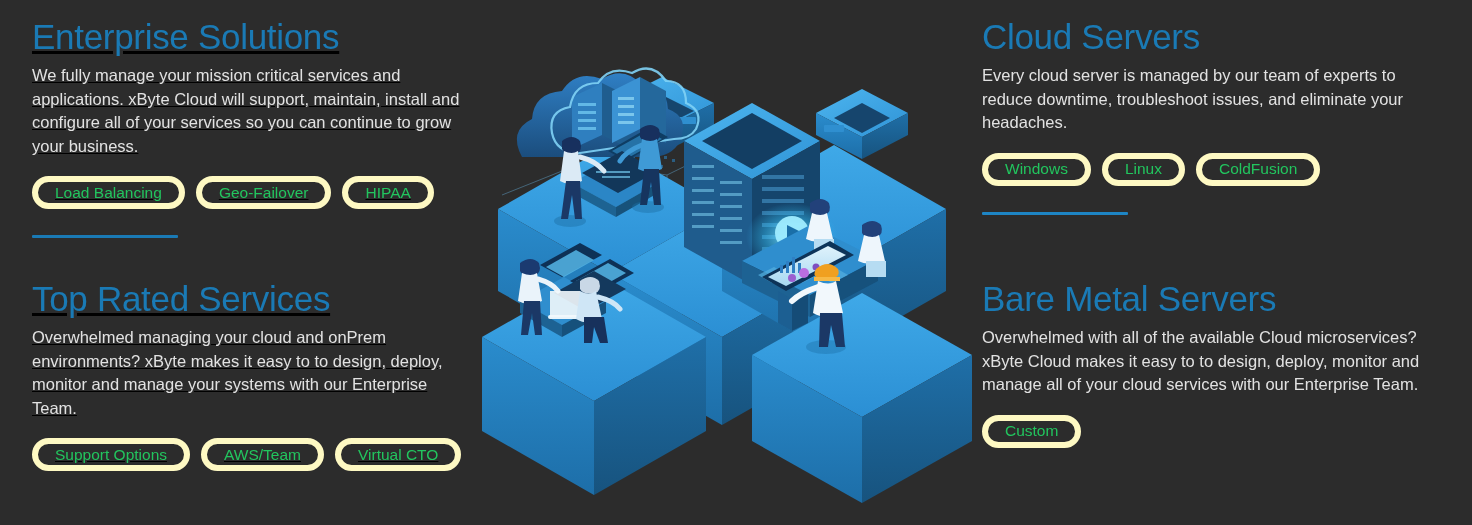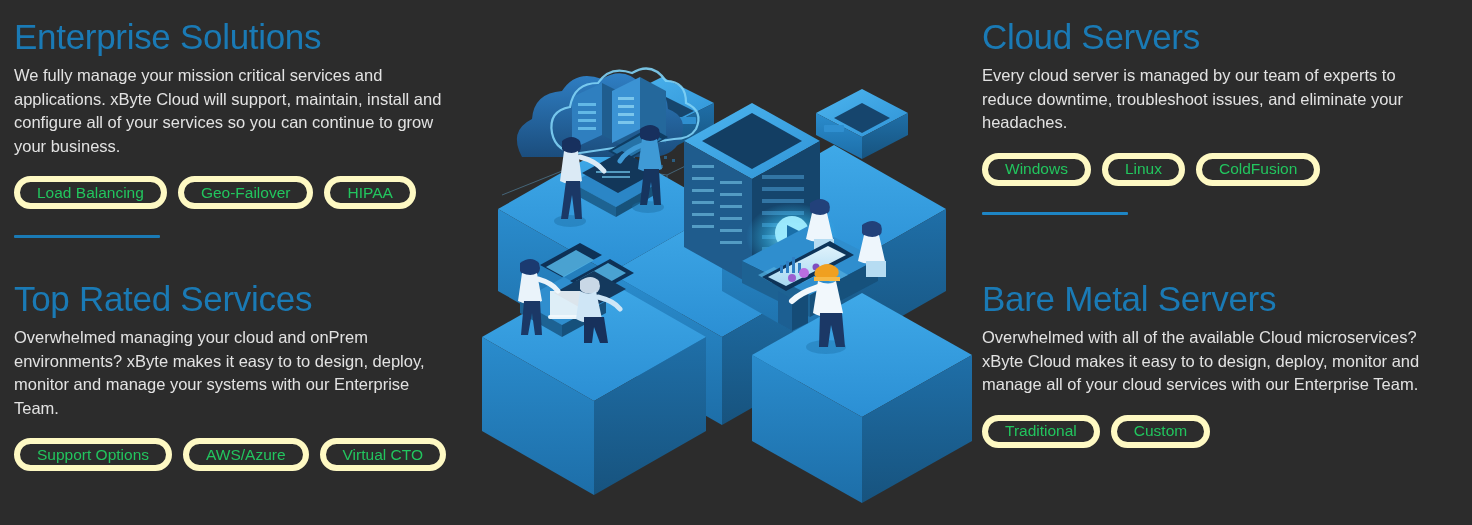--- a/index.html
+++ b/index.html
@@ -22,21 +22,21 @@
     width: 1472px;
     height: 525px;
     background: #2c2c2c;
   }
 
   
   .panel {
     position: absolute;
     width: 470px;
   }
-  .panel-left  { left: 14px; }
+  .panel-left  { left: 32px; text-decoration: underline; }
   .panel-right { left: 982px; }
 
   .panel-tl { top: 16px; }
   .panel-bl { top: 278px; }
   .panel-tr { top: 16px; }
   .panel-br { top: 278px; }
 
   .panel-heading {
     color: #1a7ab5;
     font-size: 35px;
@@ -115,41 +115,40 @@
       <button class="pill">HIPAA</button>
     </div>
     <div class="divider"></div>
   </section>
 
   <section class="panel panel-left panel-bl">
     <h2 class="panel-heading">Top Rated Services</h2>
     <p class="panel-body">Overwhelmed managing your cloud and onPrem environments? xByte makes it easy to to design, deploy, monitor and manage your systems with our Enterprise Team.</p>
     <div class="pill-row">
       <button class="pill">Support Options</button>
-      <button class="pill">AWS/Azure</button>
+      <button class="pill">AWS/Team</button>
       <button class="pill">Virtual CTO</button>
     </div>
   </section>
 
   <section class="panel panel-right panel-tr">
     <h2 class="panel-heading">Cloud Servers</h2>
     <p class="panel-body">Every cloud server is managed by our team of experts to reduce downtime, troubleshoot issues, and eliminate your headaches.</p>
     <div class="pill-row">
       <button class="pill">Windows</button>
       <button class="pill">Linux</button>
       <button class="pill">ColdFusion</button>
     </div>
     <div class="divider"></div>
   </section>
 
   <section class="panel panel-right panel-br">
     <h2 class="panel-heading">Bare Metal Servers</h2>
     <p class="panel-body">Overwhelmed with all of the available Cloud microservices? xByte Cloud makes it easy to to design, deploy, monitor and manage all of your cloud services with our Enterprise Team.</p>
     <div class="pill-row">
-      <button class="pill">Traditional</button>
       <button class="pill">Custom</button>
     </div>
   </section>
 
   <div class="illustration">
     <svg viewBox="0 0 548 495" xmlns="http://www.w3.org/2000/svg">
       <defs>
         <linearGradient id="topFace" x1="0" y1="0" x2="0" y2="1">
           <stop offset="0%" stop-color="#3fa9e8"></stop>
           <stop offset="100%" stop-color="#2b8fd4"></stop>

